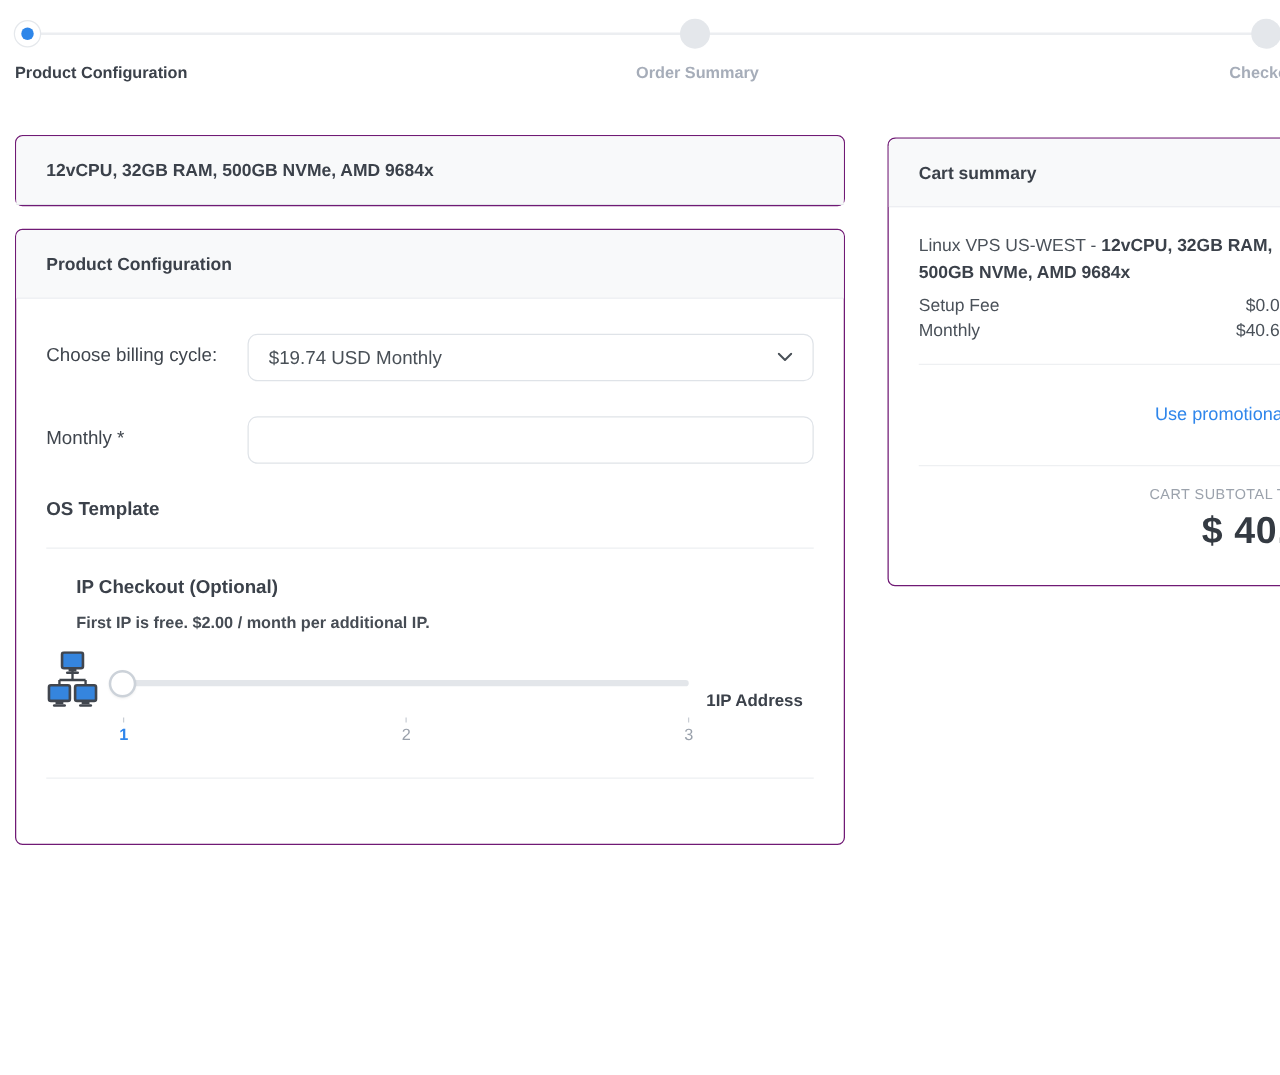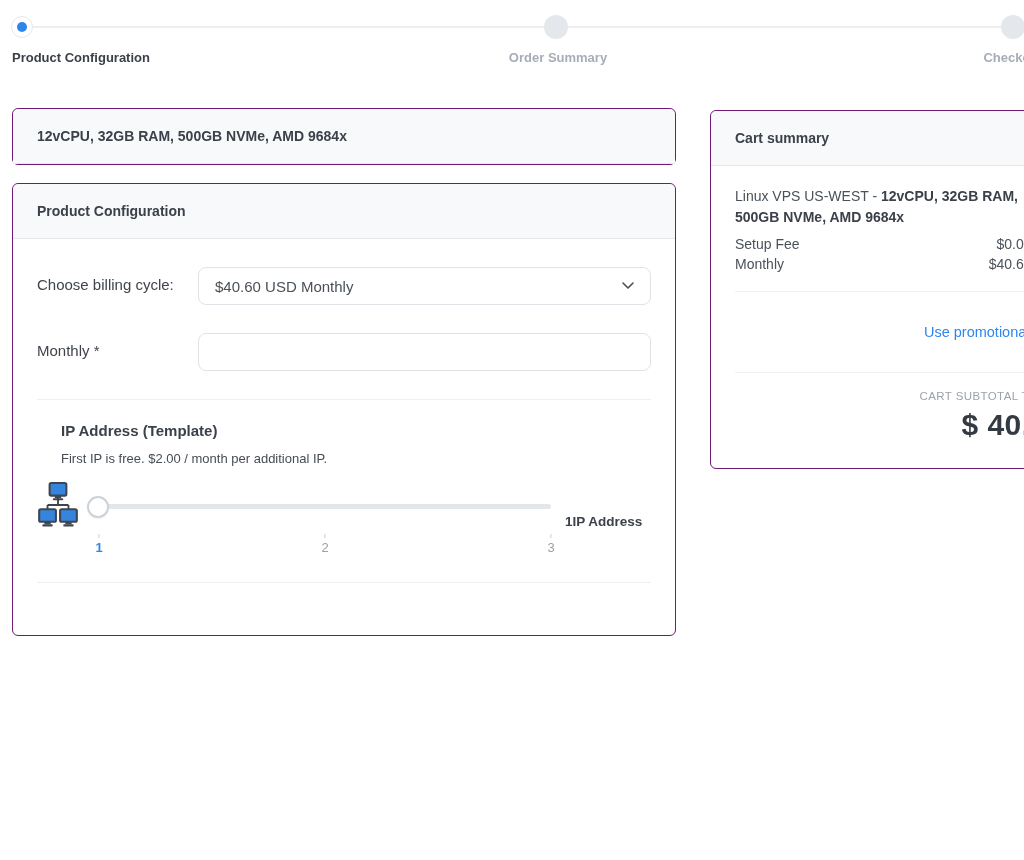--- a/index.html
+++ b/index.html
@@ -43,21 +43,21 @@
   .control { flex:1; }
   .select, .text-input { width:100%; height:38px; background:#fff; border:1px solid #dfe3e8;
     border-radius:8px; font-size:15px; color:#495057; padding:0 16px; }
   .select { display:flex; align-items:center; justify-content:space-between; cursor:pointer; }
   .chev { flex:none; margin-left:10px; display:flex; align-items:center; }
   .block-label { font-size:15px; font-weight:bold; color:#3b414a; margin-bottom:12px; }
   hr.div { border:none; border-top:1px solid #edeff2; margin:22px 0; }
 
   
   .ip-head { font-size:15px; font-weight:bold; color:#3b414a; margin:0 0 10px 24px; }
-  .ip-desc { font-size:13px; color:#464c54; margin:12px 0 16px 24px; }
+  .ip-desc { font-size:13px; color:#464c54; margin:12px 0 16px 24px;font-weight:bold; }
   .slider-row { display:flex; align-items:center; }
   .net-icon { flex:none; width:42px; margin-right:8px; }
   .slider-wrap { flex:1; position:relative; height:42px; }
   .slider-track { position:absolute; left:10px; right:0; top:18px; height:5px; background:#e3e6ea; border-radius:3px; cursor:pointer; }
   .slider-handle { position:absolute; left:0; top:10px; width:22px; height:22px; border-radius:50%;
     background:#fff; border:2px solid #ccd2d9; box-shadow:0 1px 2px rgba(0,0,0,.06); cursor:grab; }
   .slider-value { flex:none; font-size:13.5px; font-weight:bold; color:#3b414a; margin-left:14px; width:86px;margin-top:28px; }
   .ticks { position:relative; height:26px; margin:2px 100px 6px 62px; }
   .tick { position:absolute; transform:translateX(-50%); text-align:center; font-size:13px; color:#9aa1ab; cursor:pointer; }
   .tick::before { content:""; display:block; width:1px; height:4px; background:#c9ced5; margin:0 auto 2px; }
@@ -98,41 +98,42 @@
     </div>
 
     <div class="card">
       <div class="card-header">Product Configuration</div>
       <div class="cfg-body">
 
         <div class="form-row">
           <div class="form-label">Choose billing cycle:</div>
           <div class="control">
             <div class="select">
-              <span>$40.60 USD Monthly</span>
+              <span>$19.74 USD Monthly</span>
               <span class="chev">
                 <svg width="12" height="8" viewBox="0 0 12 8">
                     <path d="M1 1l5 5 5-5" fill="none" stroke="#495057" stroke-width="1.6" stroke-linecap="round" stroke-linejoin="round"></path>
                   </svg>
               </span>
             </div>
           </div>
         </div>
 
         <div class="form-row">
           <div class="form-label">Monthly *</div>
           <div class="control">
             <input class="text-input" type="text" value="" style="">
           </div>
         </div>
 
+        <div class="block-label">OS Template</div>
 
         <hr class="div">
 
-        <div class="ip-head">IP Address (Template)</div>
+        <div class="ip-head">IP Checkout (Optional)</div>
         <div class="ip-desc">First IP is free. $2.00 / month per additional IP.</div>
 
         <div class="slider-row">
           <span class="net-icon">
             <svg width="42" height="46" viewBox="0 0 40 44">
               <path d="M20 15v7M10 22h20M10 22v4M30 22v4" fill="none" stroke="#3f444b" stroke-width="1.8"></path>
               <g>
                 <rect x="12" y="1" width="16" height="12" rx="1.5" fill="#3585de" stroke="#41464e" stroke-width="2"></rect>
                 <rect x="17" y="13" width="6" height="2.5" fill="#41464e"></rect>
                 <rect x="15" y="15.5" width="10" height="2" rx="1" fill="#41464e"></rect>

